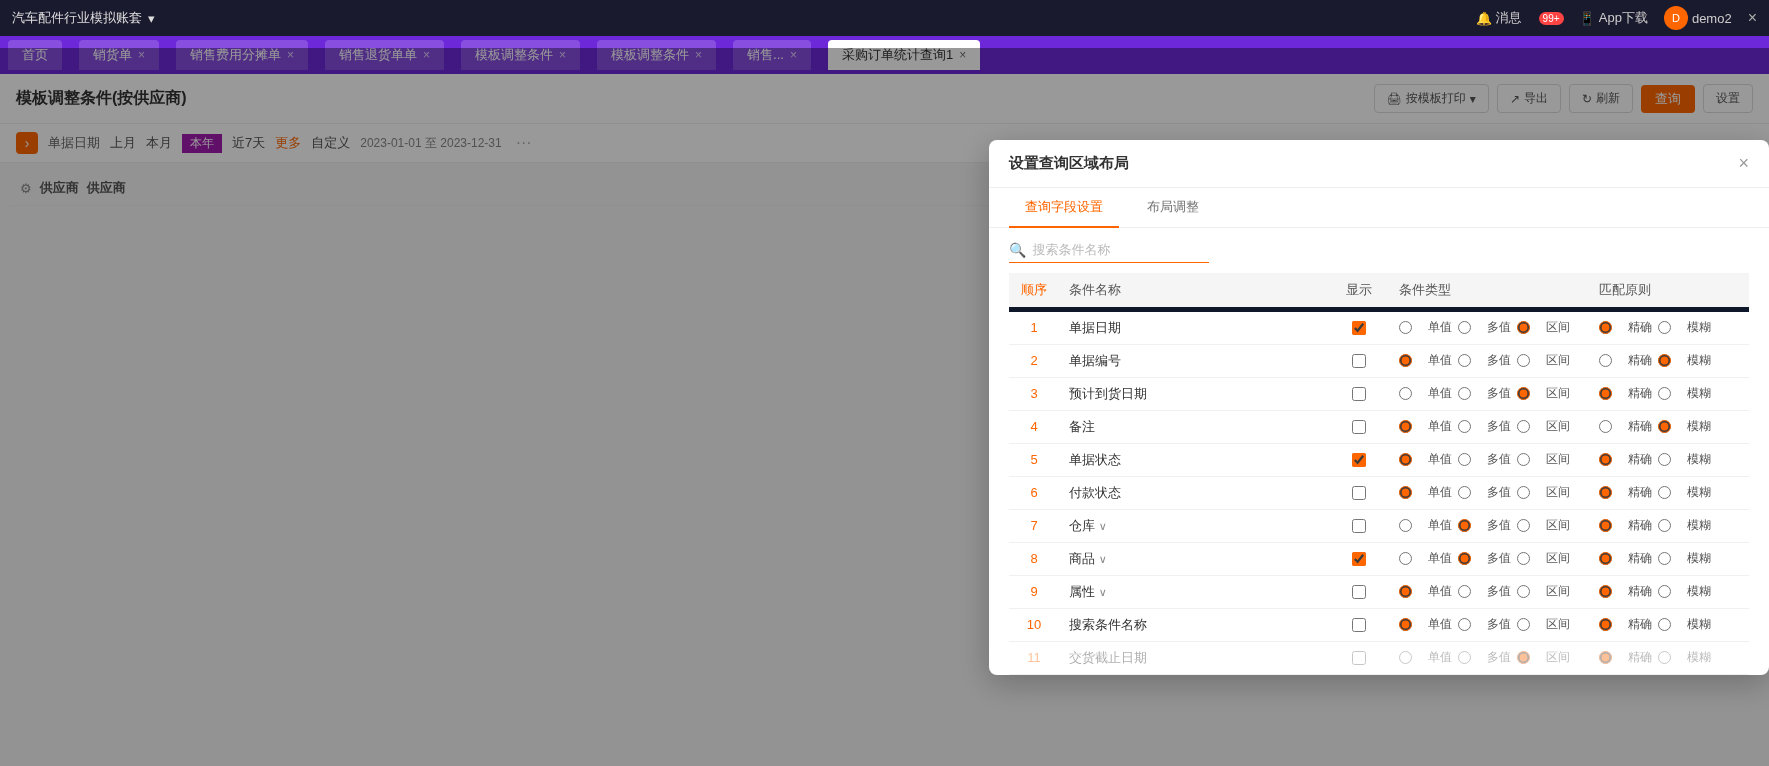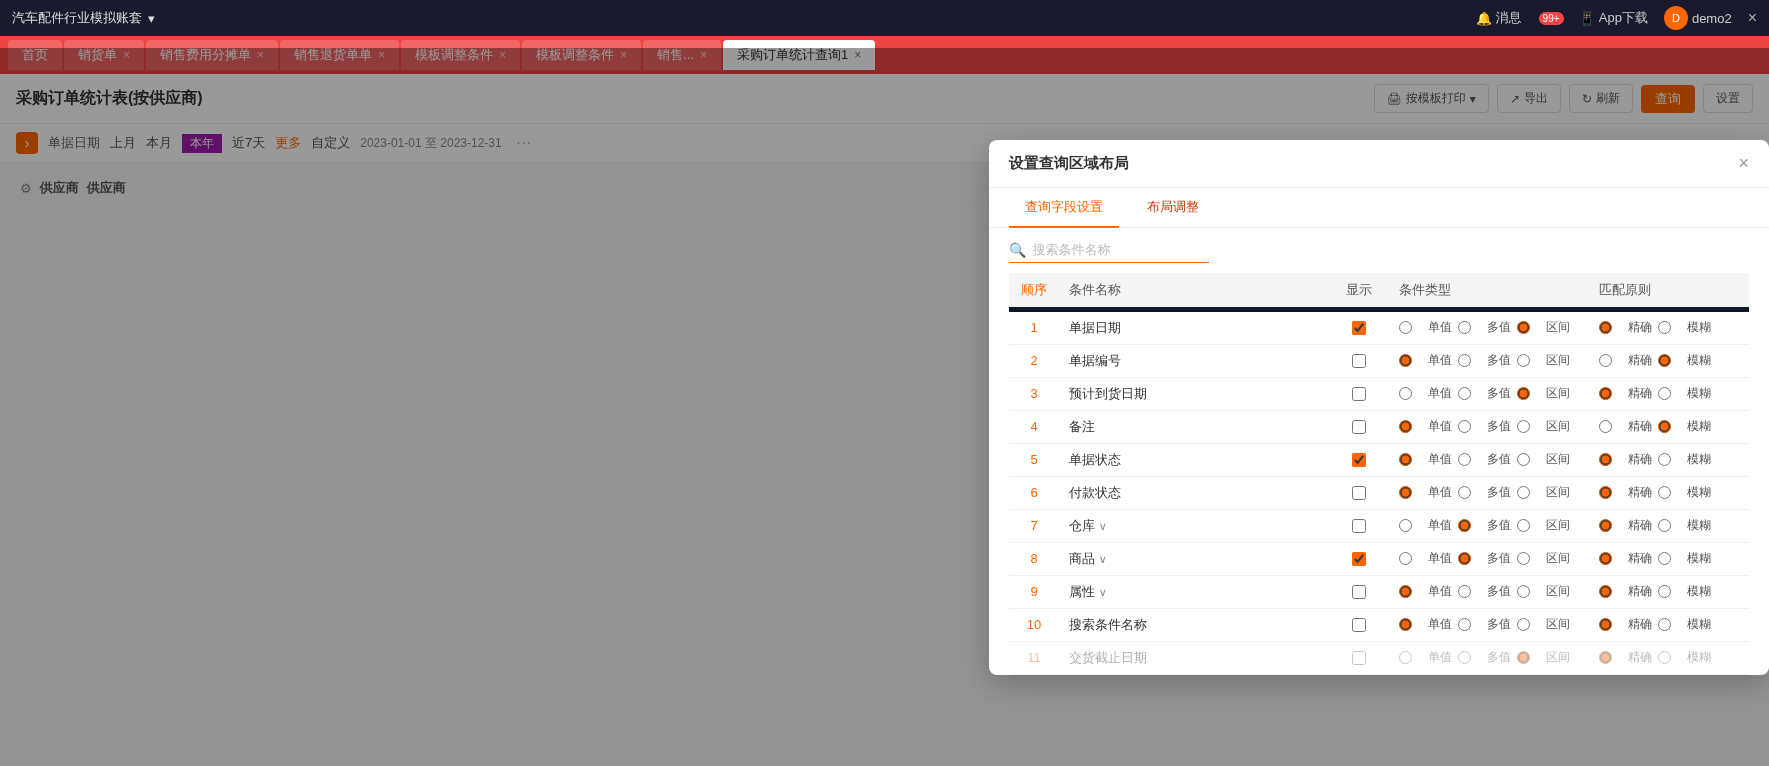--- a/index.html
+++ b/index.html
@@ -15,26 +15,26 @@
       padding: 0 12px;
       color: #ccc;
     }
     .top-nav-left { font-size: 13px; color: #ddd; display: flex; align-items: center; gap: 6px; }
     .top-nav-right { display: flex; align-items: center; gap: 16px; font-size: 13px; color: #ccc; }
     .top-nav-right .badge { background: #f44; color: #fff; border-radius: 10px; font-size: 10px; padding: 1px 4px; margin-left: 14px; }
     .top-nav-right .close-btn { color: #aaa; cursor: pointer; font-size: 16px; }
 
     
     .tab-bar {
-      background: #ef4444;
+      background: #6d28d9;
       height: 38px;
       display: flex;
       align-items: center;
       padding: 7px 8px;
-      gap: 2px;
+      gap: 17px;
     }
     .tab-item {
       background: rgba(255,255,255,0.18);
       color: #fff;
       border-radius: 4px 4px 0 0;
       padding: 6px 14px;
       font-size: 13px;
       cursor: pointer;
       display: flex;
       align-items: center;
@@ -134,21 +134,21 @@
     
     .dialog-tabs {
       display: flex;
       padding: 0 20px;
       border-bottom: 1px solid #eee;
       gap: 12px;
     }
     .dialog-tab {
       padding: 10px 16px;
       font-size: 13px;
-      color: #c2410c;
+      color: #737373;
       cursor: pointer;
       border-bottom: 2px solid transparent;
       margin-bottom: -1px;
     }
     .dialog-tab.active { color: #f60; border-bottom-color: #f60; }
 
     
     .search-box {
       padding: 10px 20px;
       display: flex;
@@ -281,21 +281,21 @@
   </div>
   <div class="tab-item active">
     <span>采购订单统计查询1</span>
     <span class="tab-close">×</span>
   </div>
 </div>
 
 <div class="page-content">
 
   <div class="page-header">
-    <span class="page-title">采购订单统计表(按供应商)</span>
+    <span class="page-title">模板调整条件(按供应商)</span>
     <div class="page-actions">
       <button class="btn-action">
         <span>🖨</span>
         <span>按模板打印</span>
         <span>▾</span>
       </button>
       <button class="btn-action">
         <span>↗</span>
         <span>导出</span>
       </button>

